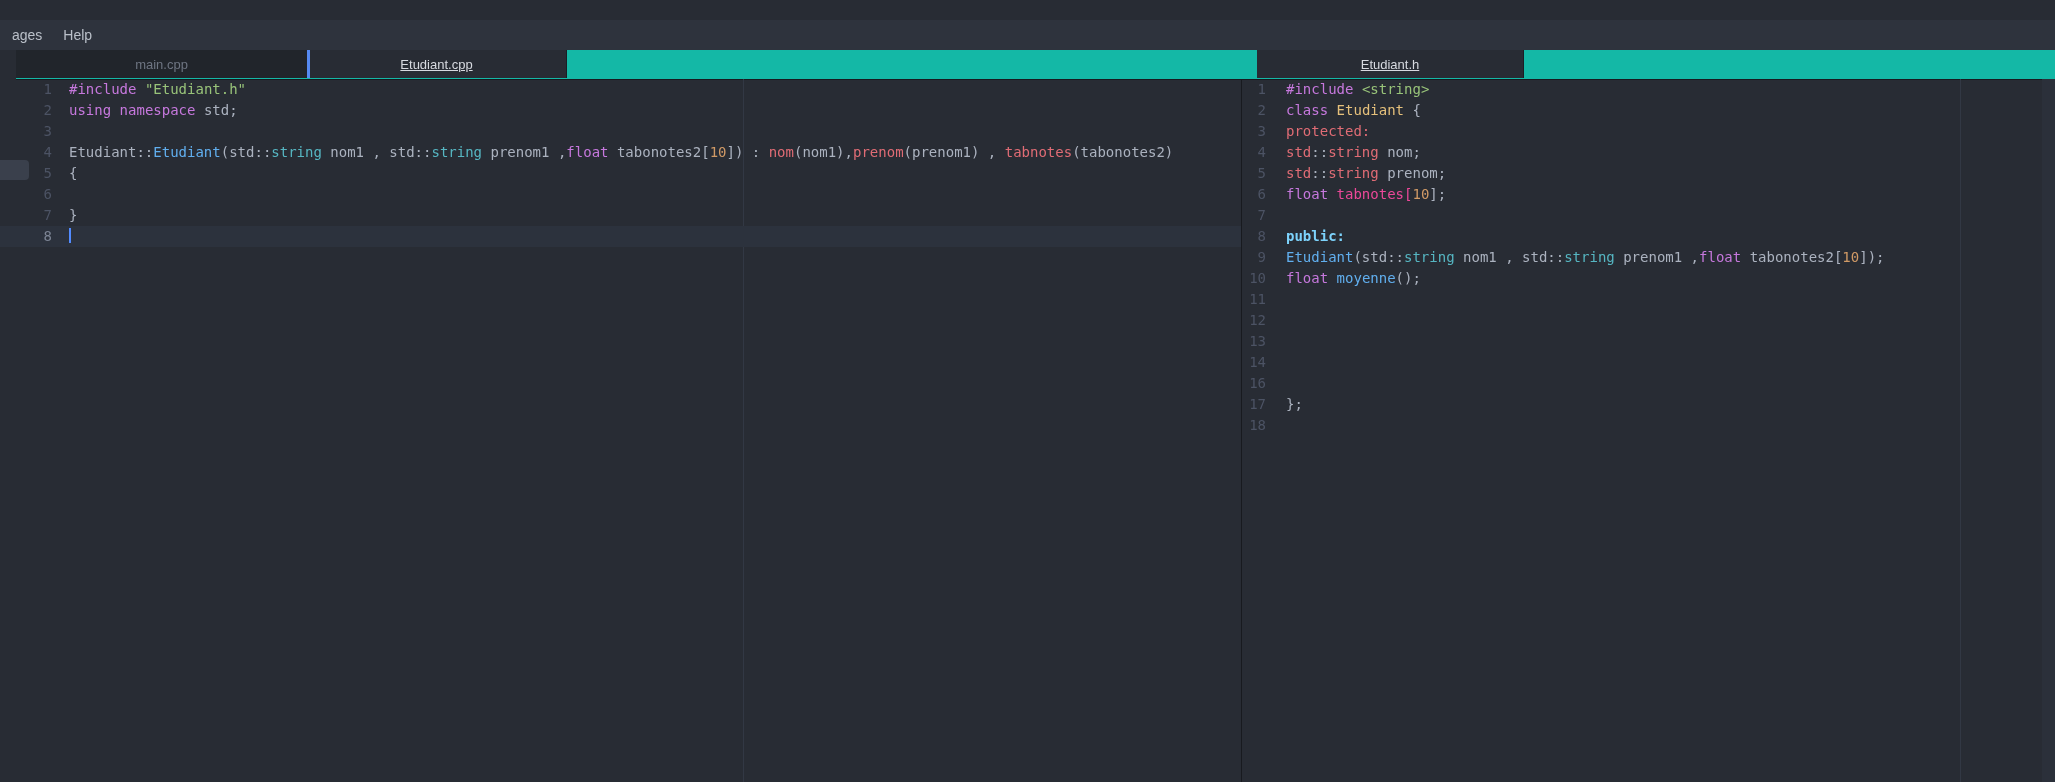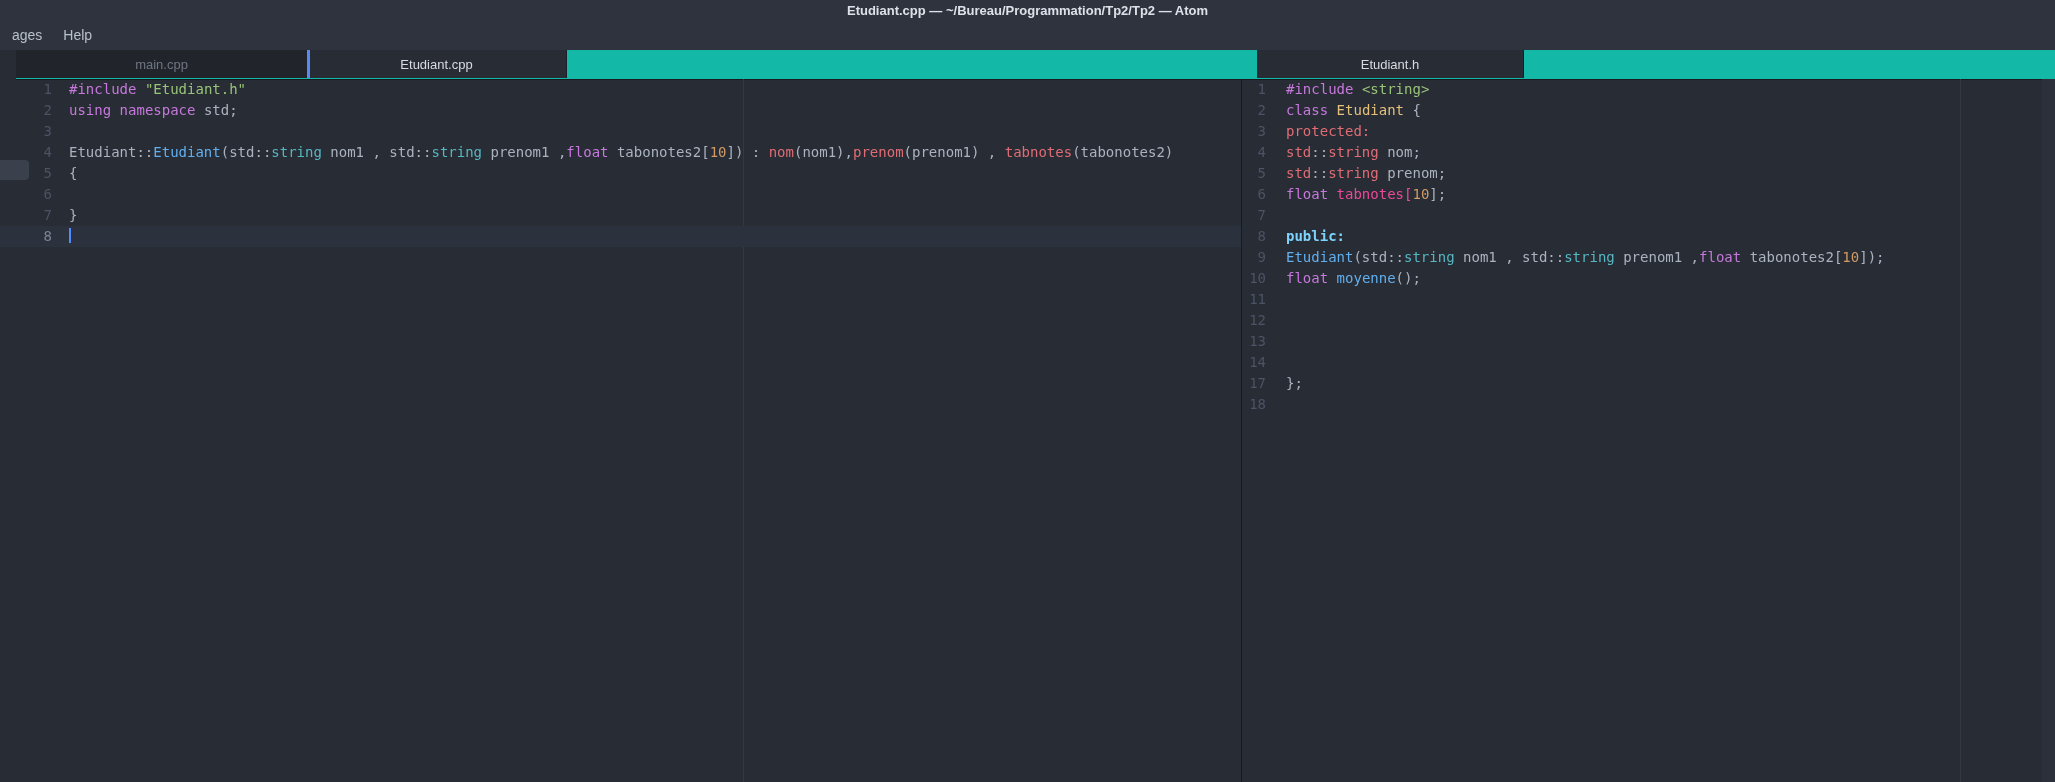--- a/index.html
+++ b/index.html
@@ -7,21 +7,21 @@
 
   .titlebar{position:absolute;top:0;left:0;width:100%;height:20px;background:#2e333d;display:flex;align-items:center;justify-content:center;}
   .titlebar span{font-family:"Liberation Sans",sans-serif;font-size:13px;font-weight:bold;color:#dde1e8;}
 
   .menubar{position:absolute;top:20px;left:0;width:100%;height:30px;background:#2e333d;display:flex;align-items:center;font-family:"Liberation Sans",sans-serif;font-size:14px;color:#bac0c9;}
   .menu-item{padding:0 12px;height:100%;display:flex;align-items:center;cursor:default;}
   .menu-item:first-child{padding-left:12px;padding-right:9px;}
 
   .tabbar{position:absolute;top:50px;left:16px;width:100%;height:29px;background:#14b8a6;border-bottom:1px solid #181a1f;}
   .tab{position:absolute;top:0;height:28px;display:flex;align-items:center;justify-content:center;font-family:"Liberation Sans",sans-serif;font-size:13px;color:#6e7582;background:#21252b;border-right:1px solid #1b1e24;}
-  .tab.active{background:#282c34;color:#d7dae0;}
+  .tab.active{background:#282c34;color:#d7dae0;text-decoration:underline;}
   .tab.accent::before{content:"";position:absolute;left:0;top:0;bottom:0;width:3px;background:var(--accent,#568af2);}
   #tab-main-cpp{left:0;width:291px;}
   #tab-etudiant-cpp{left:291px;width:259px;}
   #tab-etudiant-h{left:1241px;width:266px;}
 
   .editors{position:absolute;top:79px;left:0;right:0;bottom:0;}
   .pane{position:absolute;top:0;bottom:0;overflow:hidden;}
   .pane.left{left:0;width:1241px;border-right:1px solid #181a1f;}
   .pane.right{left:1242px;right:0;}
   .wrap-guide{position:absolute;top:0;bottom:0;width:1px;background:#323844;}
@@ -40,23 +40,20 @@
   .cursor{display:inline-block;width:2px;height:15px;margin-bottom:-2px;background:#528bff;}
 
   .scrollbar-track{position:absolute;top:0;right:0;bottom:0;width:13px;background:#2b303a;}
   .dock-handle{position:absolute;left:0;top:160px;width:29px;height:20px;background:#3a404c;border-radius:0 4px 4px 0;}
 </style>
 </head>
 <body>
 
 <div id="window">
 
-  <div class="titlebar">
-    <span>Etudiant.cpp — ~/Bureau/Programmation/Tp2/Tp2 — Atom</span>
-  </div>
 
   <div class="menubar">
     <span class="menu-item">ages</span>
     <span class="menu-item">Help</span>
   </div>
 
   <div class="tabbar">
     <div class="tab" id="tab-main-cpp">
       <span>main.cpp</span>
     </div>
@@ -92,20 +89,21 @@
           <div class="line"><div class="gutter">5</div><div class="code"><span style="color: rgb(224, 108, 117);">std</span><span style="color: rgb(171, 178, 191);">::</span><span style="color: rgb(224, 108, 117);">string</span><span style="color: rgb(171, 178, 191); text-align: center;"> prenom;</span></div></div>
           <div class="line"><div class="gutter">6</div><div class="code"><span style="color: rgb(198, 120, 221);">float</span><span style="color: #ec4899;"> tabnotes[</span><span style="color: rgb(209, 154, 102);">10</span><span style="color: rgb(171, 178, 191);">];</span></div></div>
           <div class="line"><div class="gutter">7</div><div class="code"></div></div>
           <div class="line"><div class="gutter">8</div><div class="code"><span style="color: #7dd3fc; font-weight: bold;">public:</span></div></div>
           <div class="line"><div class="gutter">9</div><div class="code"><span style="color: rgb(97, 175, 239);">Etudiant</span><span style="color: rgb(171, 178, 191);">(std::</span><span style="color: rgb(86, 182, 194);">string</span><span style="color: rgb(171, 178, 191);"> nom1 , std::</span><span style="color: rgb(86, 182, 194);">string</span><span style="color: rgb(171, 178, 191);"> prenom1 ,</span><span style="color: rgb(198, 120, 221);">float</span><span style="color: rgb(171, 178, 191);"> tabonotes2[</span><span style="color: rgb(209, 154, 102);">10</span><span style="color: rgb(171, 178, 191);">]);</span></div></div>
           <div class="line"><div class="gutter">10</div><div class="code"><span style="color: rgb(198, 120, 221);">float</span><span style="color: rgb(171, 178, 191);"> </span><span style="color: rgb(97, 175, 239);">moyenne</span><span style="color: rgb(171, 178, 191);">();</span></div></div>
           <div class="line"><div class="gutter">11</div><div class="code"></div></div>
           <div class="line"><div class="gutter">12</div><div class="code"></div></div>
           <div class="line"><div class="gutter">13</div><div class="code"></div></div>
           <div class="line"><div class="gutter">14</div><div class="code"></div></div>
+          <div class="line"><div class="gutter">16</div><div class="code"></div></div>
           <div class="line"><div class="gutter">17</div><div class="code"><span style="color: rgb(171, 178, 191);">};</span></div></div>
           <div class="line"><div class="gutter">18</div><div class="code"></div></div>
         </div>
     </div>
     <div class="scrollbar-track"></div>
   </div>
 
   <div class="dock-handle"></div>
 
 </div>

